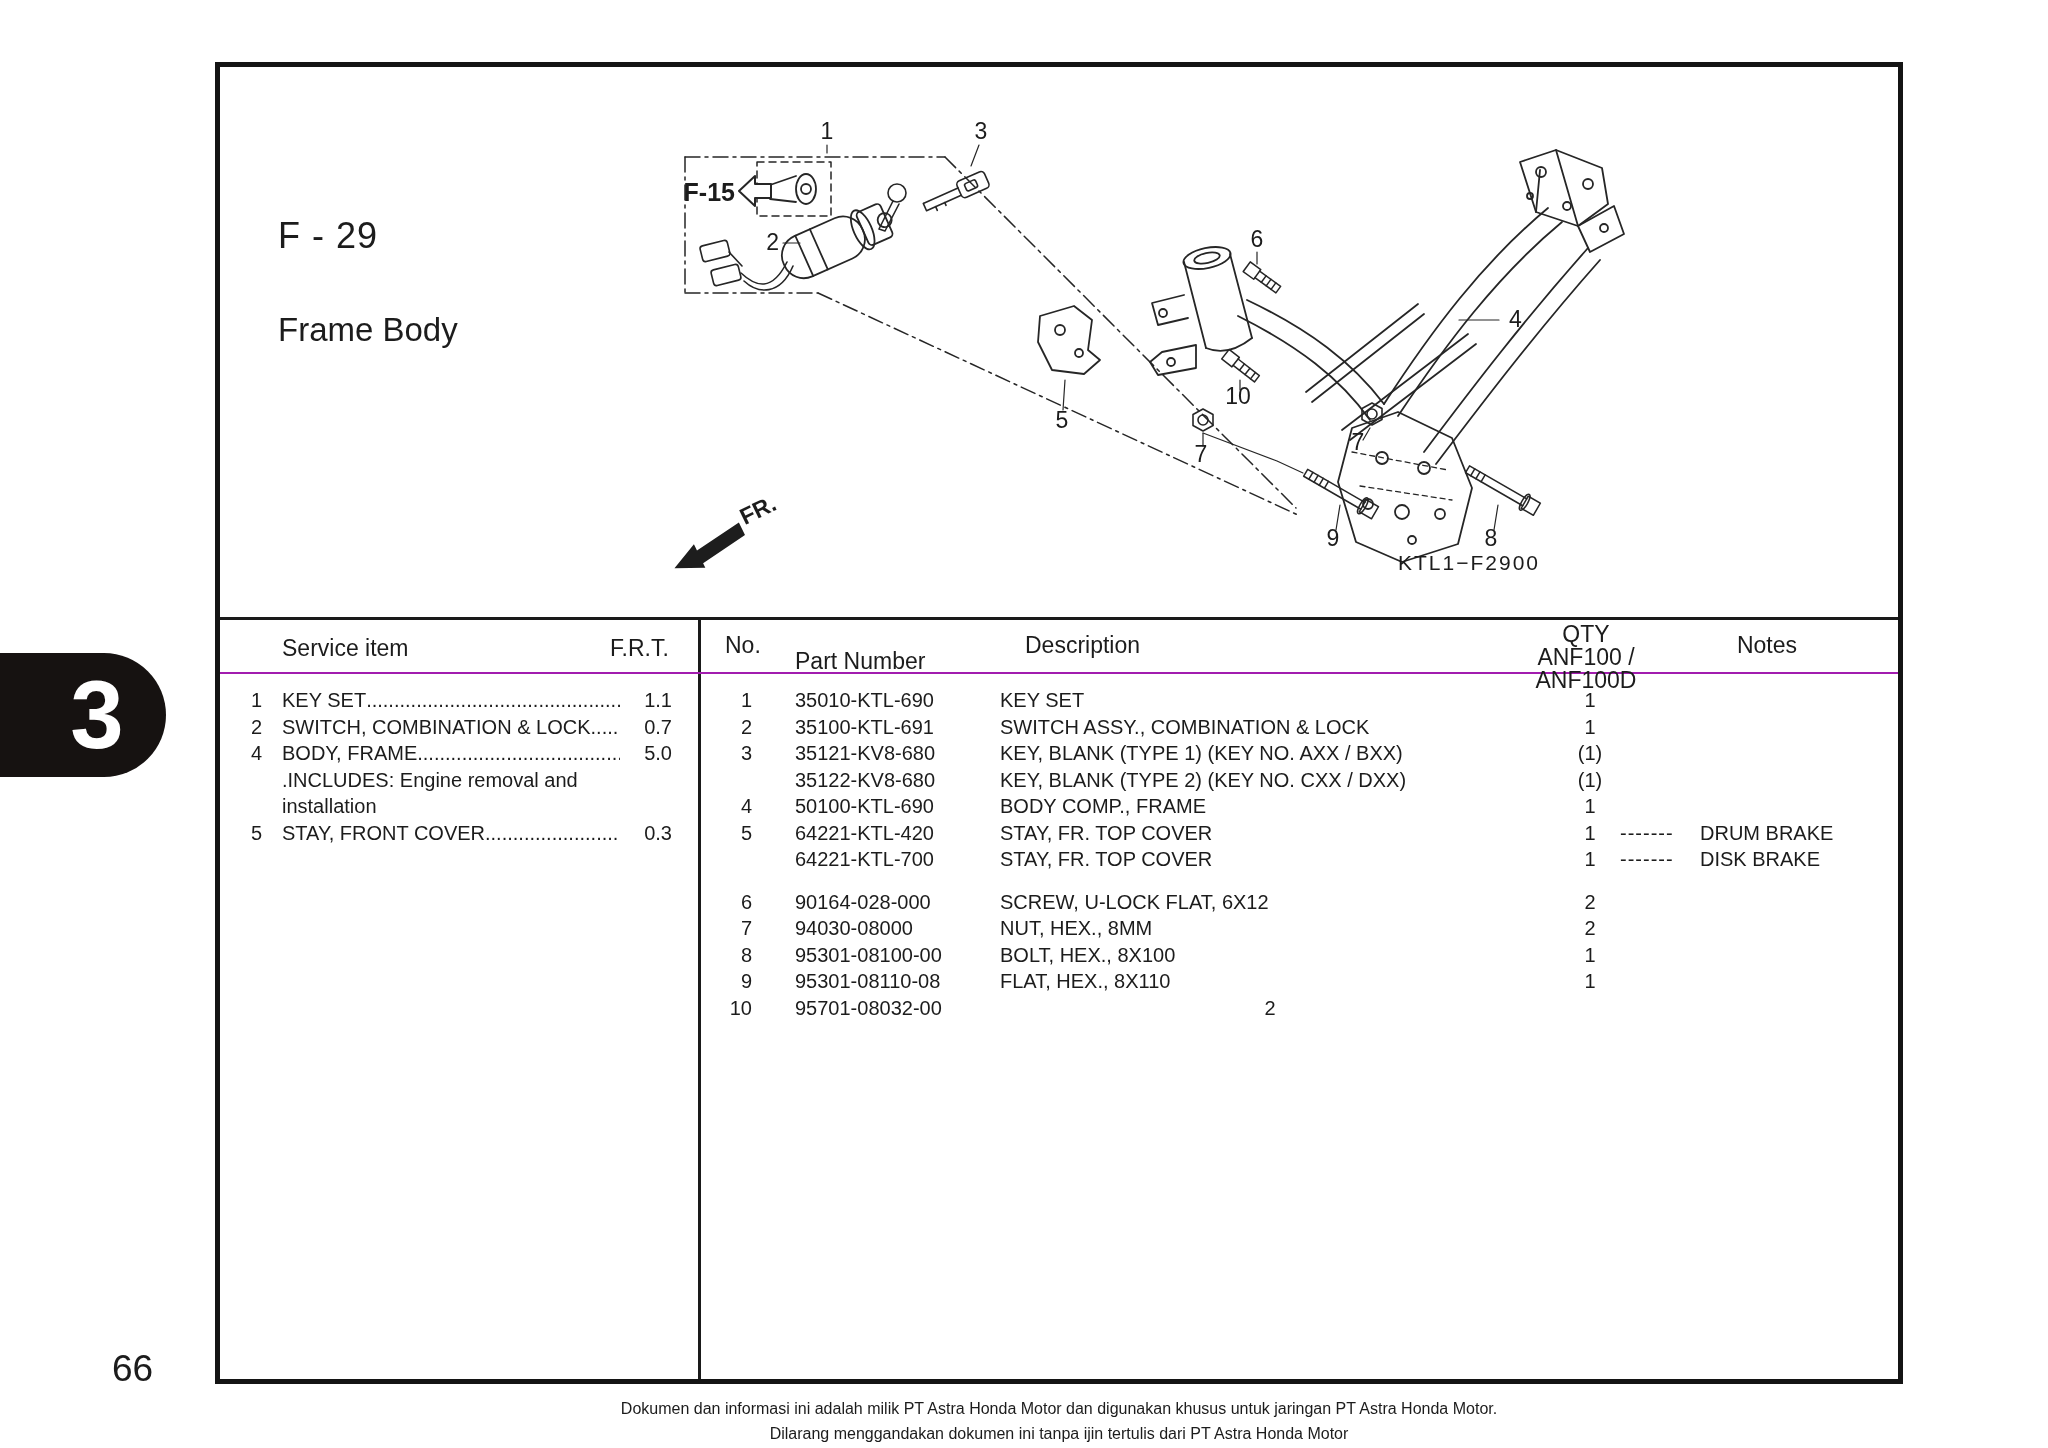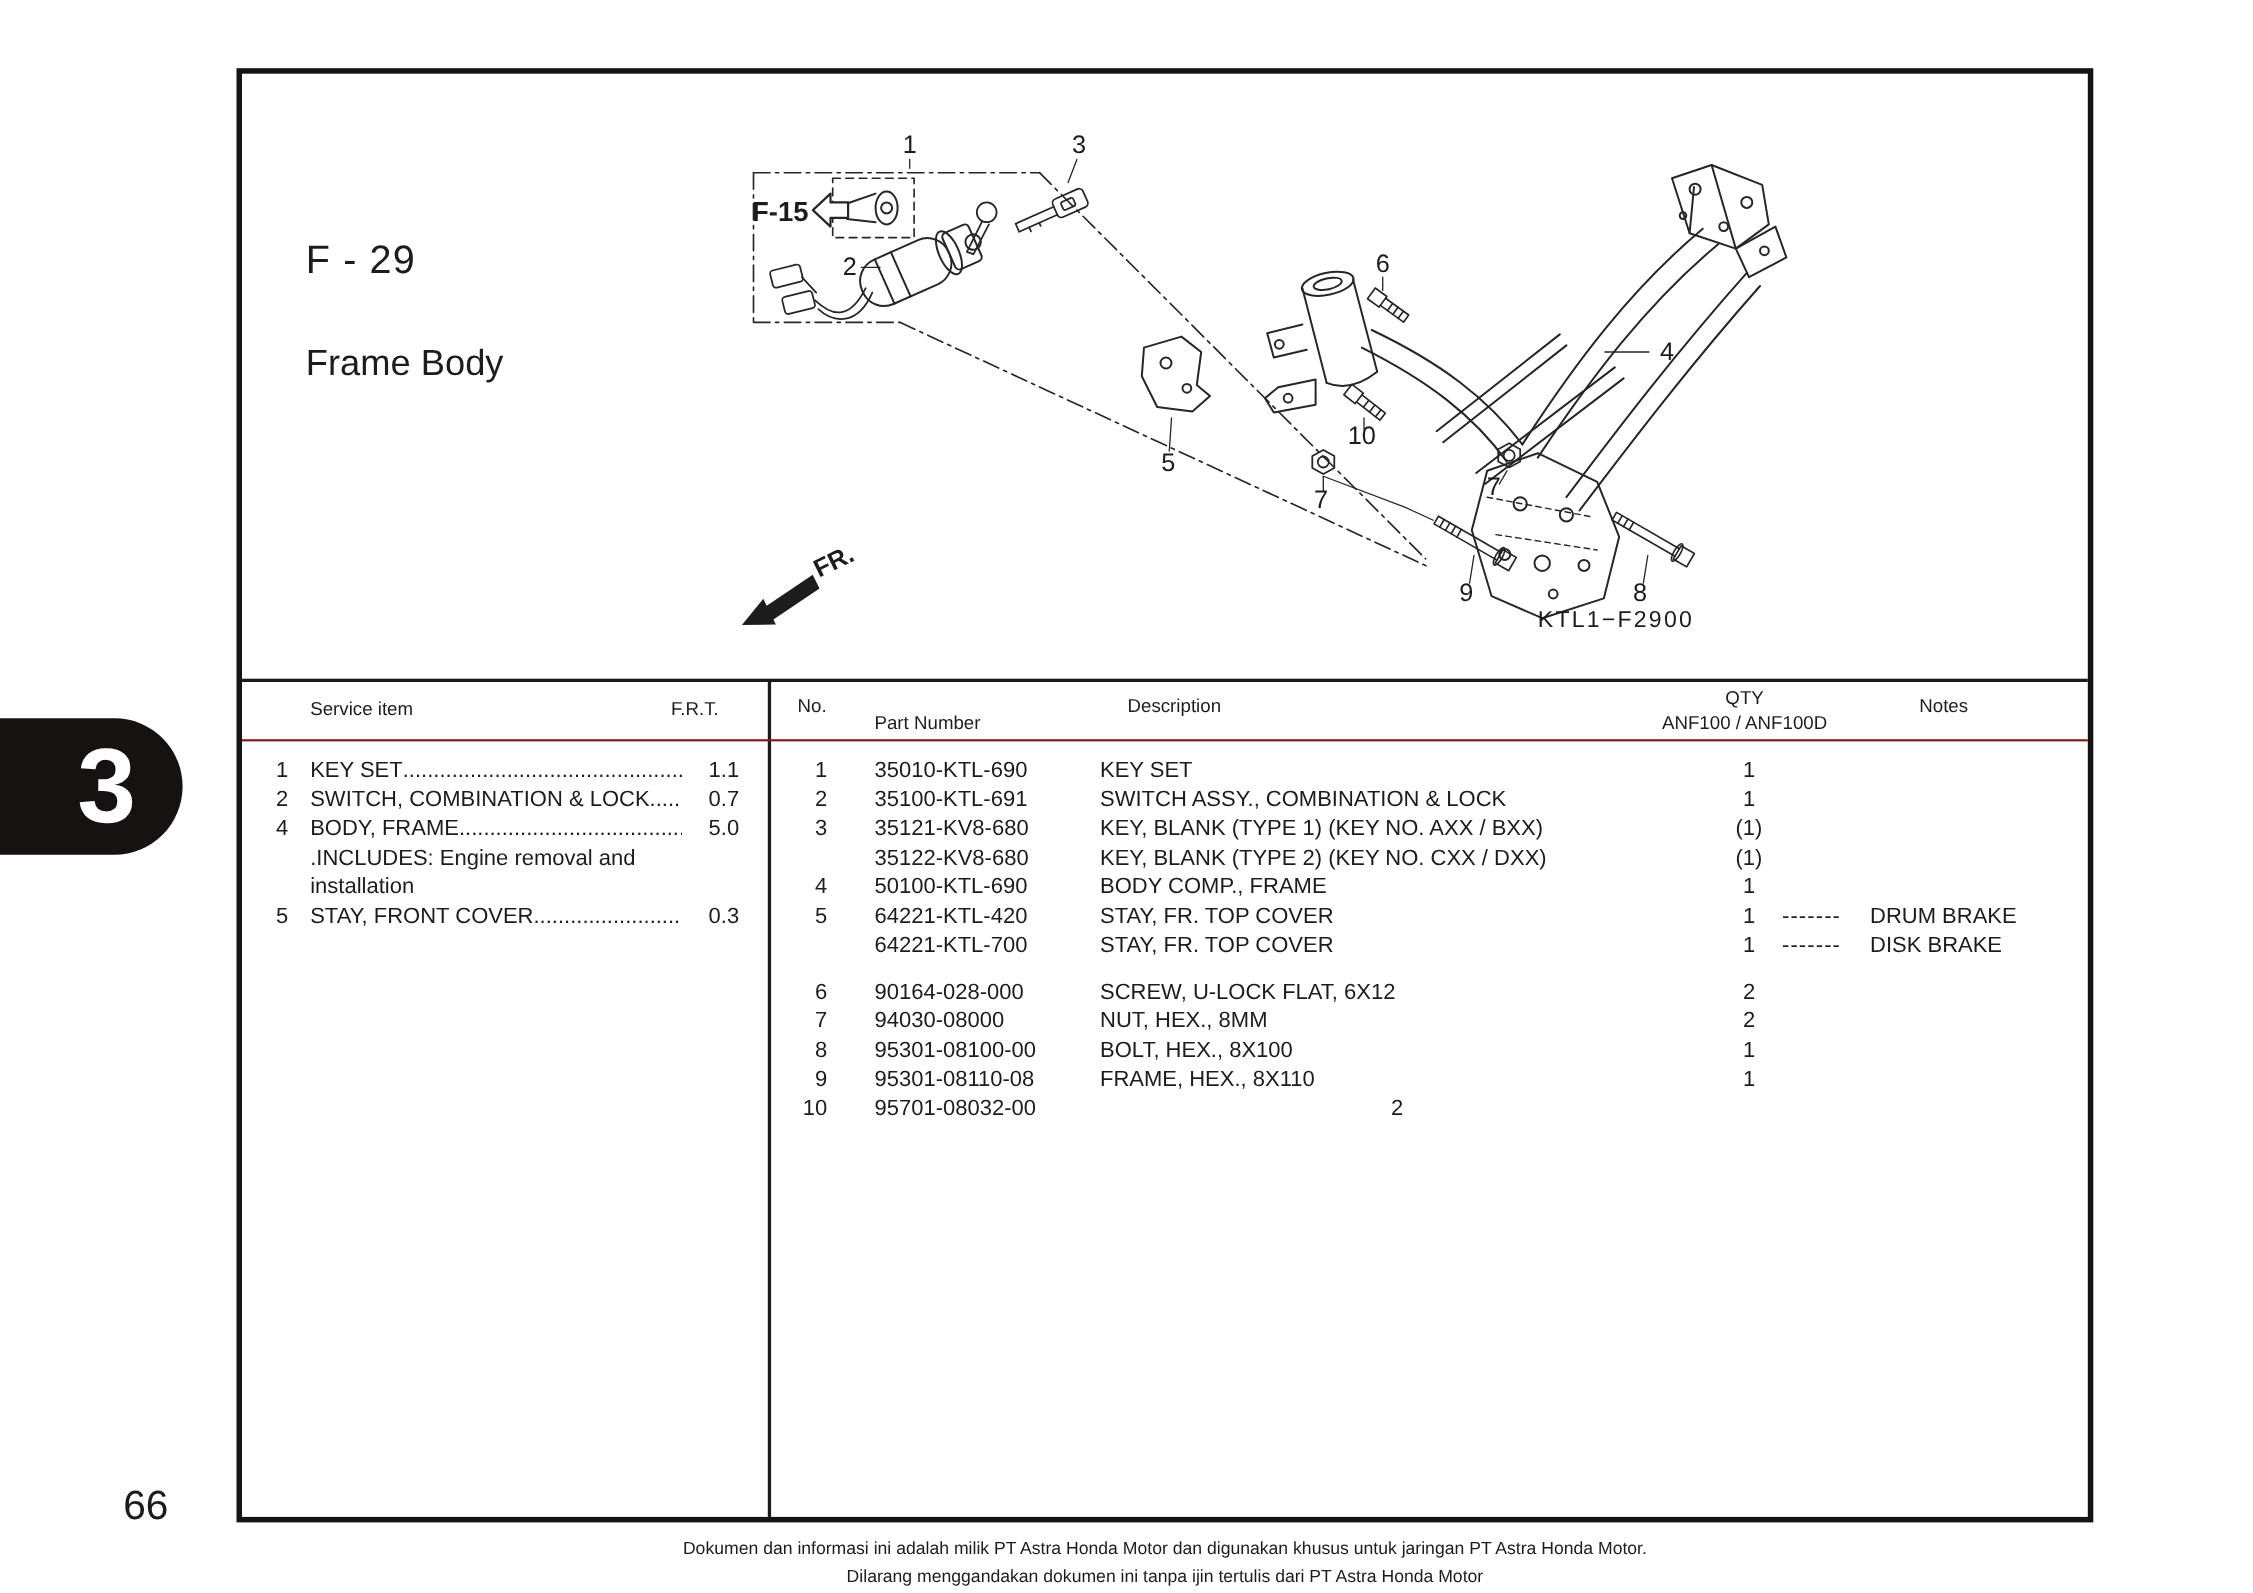--- a/index.html
+++ b/index.html
@@ -21,21 +21,21 @@
 
   .page-code{position:absolute;left:58px;top:148px;font-size:36px;letter-spacing:1px;}
   .page-title{position:absolute;left:58px;top:244px;font-size:33px;}
 
   .diagram-svg{position:absolute;left:400px;top:30px;width:1120px;height:492px;}
   .diagram-svg text{font-family:"Liberation Sans",sans-serif;fill:#1c1c1c;}
 
   
   .table-wrap{position:absolute;left:0;right:0;top:550px;bottom:0;border-top:3px solid #1a1a1a;}
   .v-divider{position:absolute;left:478px;top:0;bottom:0;width:3px;background:#1a1a1a;}
-  .t-head{position:absolute;left:0;right:0;top:0;height:52px;border-bottom:2px solid #7f1d1d;font-size:17px;}
+  .t-head{position:absolute;left:0;right:0;top:0;height:52px;border-bottom:2px solid #a21caf;font-size:23px;}
   .h-item{position:absolute;left:62px;top:15px;}
   .h-frt{position:absolute;left:390px;top:15px;}
   .h-no{position:absolute;left:505px;top:12px;}
   .h-pn{position:absolute;left:575px;top:12px;margin-top:16px;}
   .h-desc{position:absolute;left:805px;top:12px;}
   .h-qty{position:absolute;left:1266px;top:3px;width:200px;text-align:center;line-height:23px;}
   .h-notes{position:absolute;left:1467px;top:12px;width:160px;text-align:center;}
 
   
   .service-body{position:absolute;left:0;top:54px;width:478px;padding-top:13px;font-size:20px;}
@@ -388,21 +388,21 @@
             <span class="p-no">8</span>
               <span class="p-pn">95301-08100-00</span>
               <span class="p-desc">BOLT, HEX., 8X100</span>
               <span class="p-qty">1</span>
               <span class="p-dash"></span>
               <span class="p-notes"></span>
           </div>
           <div class="p-row">
             <span class="p-no">9</span>
               <span class="p-pn">95301-08110-08</span>
-              <span class="p-desc">FRAME, HEX., 8X110</span>
+              <span class="p-desc">FLAT, HEX., 8X110</span>
               <span class="p-qty">1</span>
               <span class="p-dash"></span>
               <span class="p-notes"></span>
           </div>
           <div class="p-row">
             <span class="p-no">10</span>
               <span class="p-pn">95701-08032-00</span>
               <span class="p-qty">2</span>
               <span class="p-dash"></span>
               <span class="p-notes"></span>

